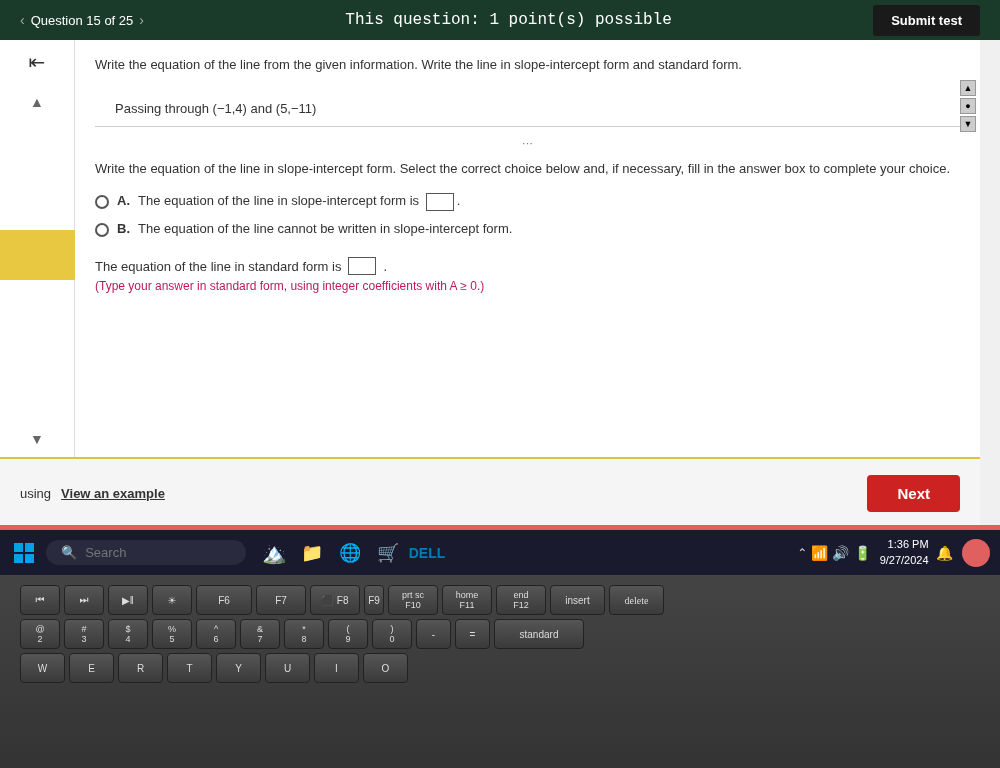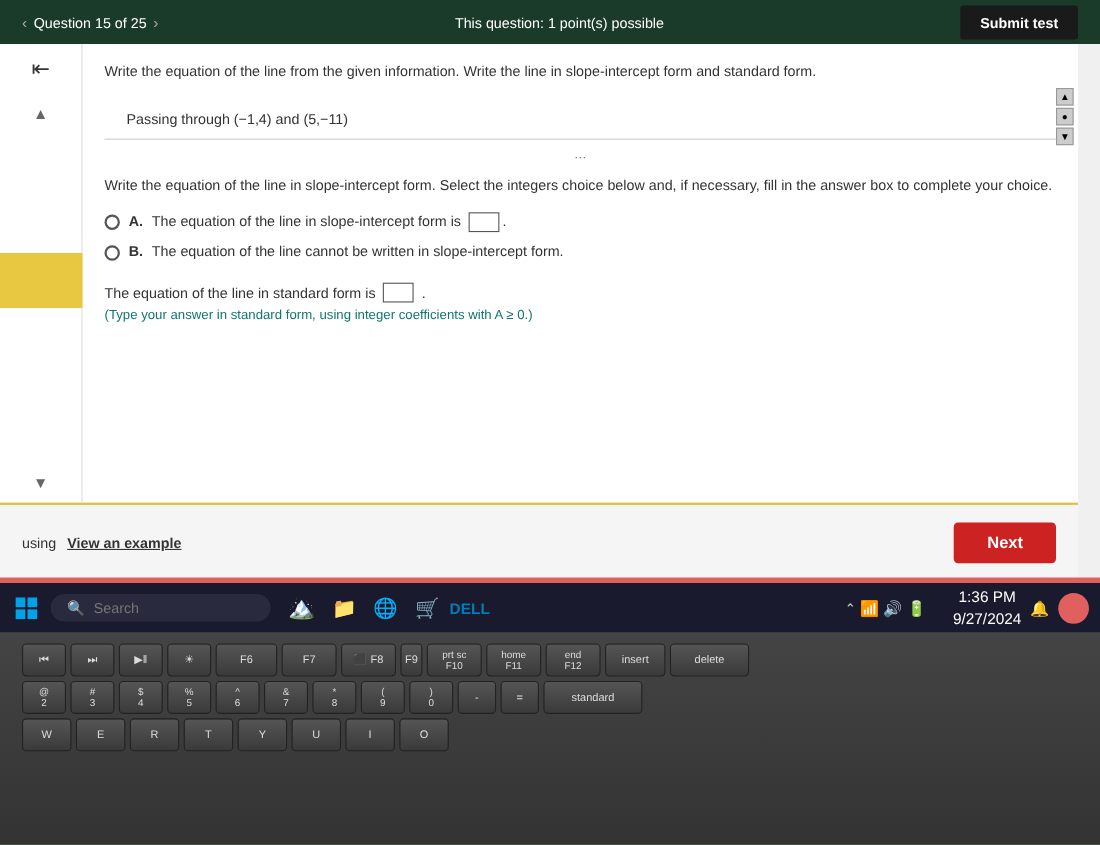--- a/index.html
+++ b/index.html
@@ -48,21 +48,22 @@
     }
 
     .nav-arrow {
       color: #aaa;
       cursor: pointer;
       font-size: 14px;
     }
 
     .points-info {
       color: white;
-      font-size: 13px;
+      font-size: 16px;
+      font-family: Liberation Mono, monospace;
     }
 
     .submit-btn {
       background: #1a1a1a;
       color: white;
       border: none;
       padding: 8px 18px;
       font-size: 13px;
       font-weight: bold;
       cursor: pointer;
@@ -240,21 +241,21 @@
       display: flex;
       align-items: center;
       margin-top: 20px;
       font-size: 13px;
       color: #333;
       gap: 4px;
     }
 
     .standard-form-subtext {
       font-size: 12px;
-      color: #0f766e;
+      color: #be185d;
       margin-top: 4px;
       margin-left: 0;
     }
 
     
     .bottom-bar {
       position: absolute;
       bottom: 0;
       left: 0;
       right: 20px;
@@ -381,24 +382,23 @@
     .system-icons {
       display: flex;
       align-items: center;
       gap: 4px;
       color: #ccc;
       font-size: 14px;
     }
 
     .clock {
       color: white;
-      font-size: 14px;
-      text-align: center;
+      font-size: 11px;
+      text-align: right;
       line-height: 1.4;
-      margin-left: 16px;
     }
 
     .notification-icon {
       color: #ccc;
       font-size: 14px;
       cursor: pointer;
     }
 
     
     .keyboard-area {
@@ -475,21 +475,21 @@
       <div class="scroll-arrow">▼</div>
     </div>
 
     <div class="right-content">
       <p class="question-header">Write the equation of the line from the given information. Write the line in slope-intercept form and standard form.</p>
       <p class="passing-through">Passing through (−1,4) and (5,−11)</p>
 
       <hr class="separator-line">
       <div class="ellipsis-bar">···</div>
 
-      <p class="instruction-text">Write the equation of the line in slope-intercept form. Select the integers choice below and, if necessary, fill in the answer box to complete your choice.</p>
+      <p class="instruction-text">Write the equation of the line in slope-intercept form. Select the correct choice below and, if necessary, fill in the answer box to complete your choice.</p>
 
       <div class="option-row">
         <div class="radio-circle"></div>
         <span class="option-label">A.</span>
         <span class="option-text">
           <span>The equation of the line in slope-intercept form is</span>
           <span class="inline-box"></span>.
         </span>
       </div>
 
@@ -580,21 +580,21 @@
     <div class="kb-key" style="width:40px;">▶‖</div>
     <div class="kb-key" style="width:40px;">☀</div>
     <div class="kb-key" style="width:56px;">F6</div>
     <div class="kb-key" style="width:50px;">F7</div>
     <div class="kb-key" style="width:50px;">⬛ F8</div>
     <div class="kb-key" style="width:20px;">F9</div>
     <div class="kb-key" style="width:50px; font-size:9px; text-align:center;">prt sc<br>F10</div>
     <div class="kb-key" style="width:50px; font-size:9px; text-align:center;">home<br>F11</div>
     <div class="kb-key" style="width:50px; font-size:9px; text-align:center;">end<br>F12</div>
     <div class="kb-key" style="width:55px;">insert</div>
-    <div class="kb-key" style="width:72px;">delete</div>
+    <div class="kb-key" style="width:55px;font-family:Liberation Serif, serif;">delete</div>
   </div>
 
   <div class="kb-row">
     <div class="kb-key" style="width:40px; font-size:9px; text-align:center;">@<br>2</div>
     <div class="kb-key" style="width:40px; font-size:9px; text-align:center;">#<br>3</div>
     <div class="kb-key" style="width:40px; font-size:9px; text-align:center;">$<br>4</div>
     <div class="kb-key" style="width:40px; font-size:9px; text-align:center;">%<br>5</div>
     <div class="kb-key" style="width:40px; font-size:9px; text-align:center;">^<br>6</div>
     <div class="kb-key" style="width:40px; font-size:9px; text-align:center;">&amp;<br>7</div>
     <div class="kb-key" style="width:40px; font-size:9px; text-align:center;">*<br>8</div>

